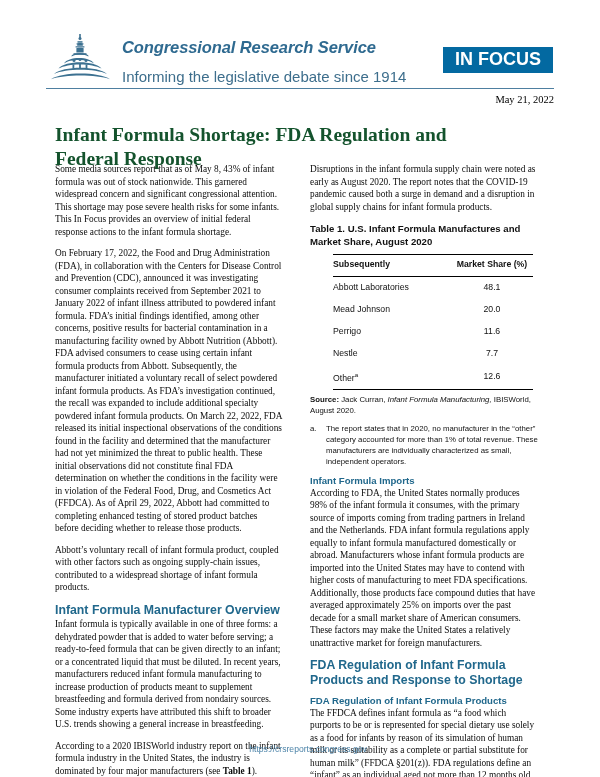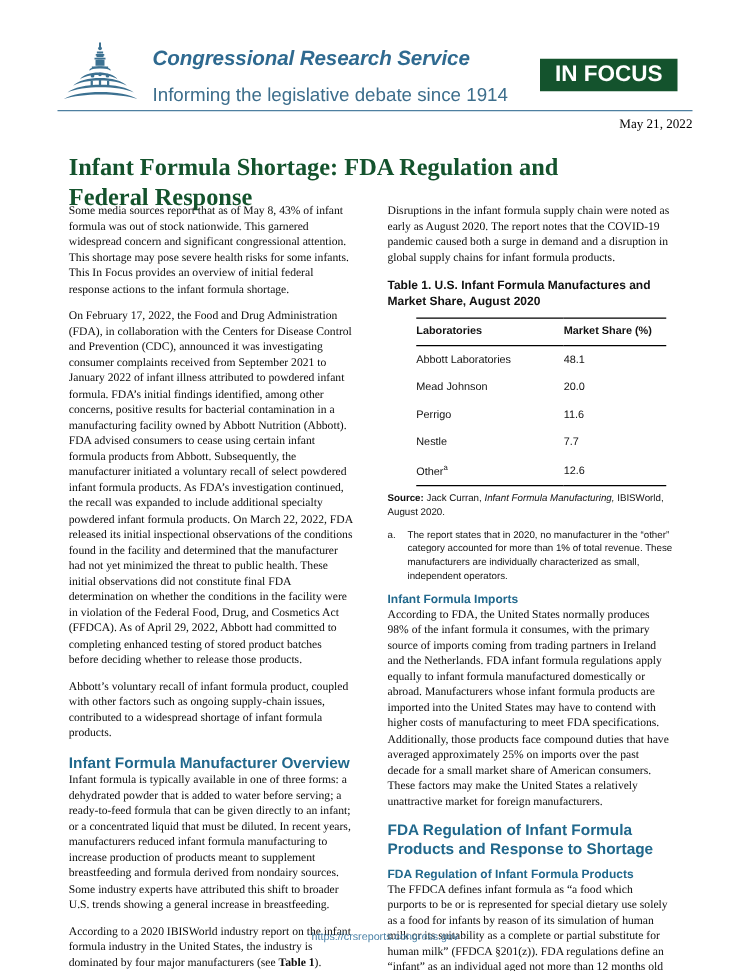--- a/index.html
+++ b/index.html
@@ -58,23 +58,23 @@
     font-family: "Liberation Sans", "DejaVu Sans", sans-serif;
     font-size: 15px;
     color: #3D6E8C;
     line-height: 1.2;
     margin-top: 12px;
     white-space: nowrap;
   }
 
   .infocus {
     position: absolute;
-    right: 12px;
+    right: 1px;
     top: 14px;
-    background: #14532d;
+    background: #0369a1;
     color: #ffffff;
     font-family: "Liberation Sans", "DejaVu Sans", sans-serif;
     font-weight: bold;
     font-size: 18px;
     letter-spacing: 0px;
     padding: 2px 12px 4px 12px;
     line-height: 1.12;
   }
 
   .rule {
@@ -161,21 +161,21 @@
   }
   table.data th {
     font-weight: bold;
     padding: 4px 0 5px 0;
     border-top: 1.3px solid #000;
     border-bottom: 1.3px solid #000;
     text-align: left;
     color: #111;
   }
   table.data th.num, table.data td.num {
-    text-align: left;
+    text-align: center;
     width: 82px;
     margin-top: 28px;
   }
   table.data td {
     padding: 5.2px 0 5.2px 0;
     color: #111;
     border: 0;
   }
   table.data tr.last td {
     border-bottom: 1.3px solid #000;
@@ -277,21 +277,21 @@
   </div>
 
   <div class="col col-right">
     <p>Disruptions in the infant formula supply chain were noted as early as August 2020. The report notes that the COVID-19 pandemic caused both a surge in demand and a disruption in global supply chains for infant formula products.</p>
 
     <div class="table-caption">Table 1. U.S. Infant Formula Manufactures and Market Share, August 2020</div>
 
     <table class="data">
       <thead>
         <tr>
-          <th>Laboratories</th>
+          <th>Subsequently</th>
           <th class="num">Market Share (%)</th>
         </tr>
       </thead>
       <tbody>
         <tr>
           <td>Abbott Laboratories</td>
           <td class="num">48.1</td>
         </tr>
         <tr>
           <td>Mead Johnson</td>

